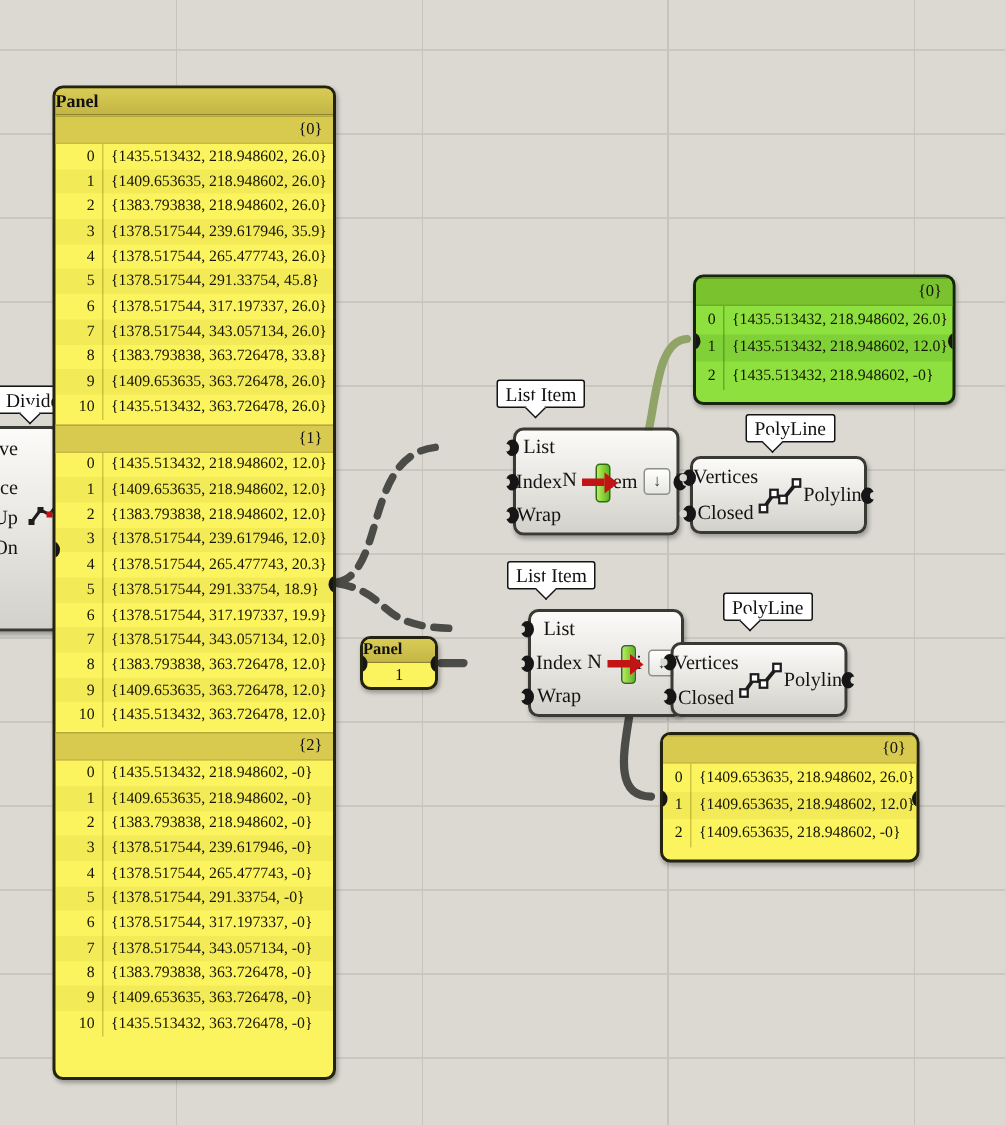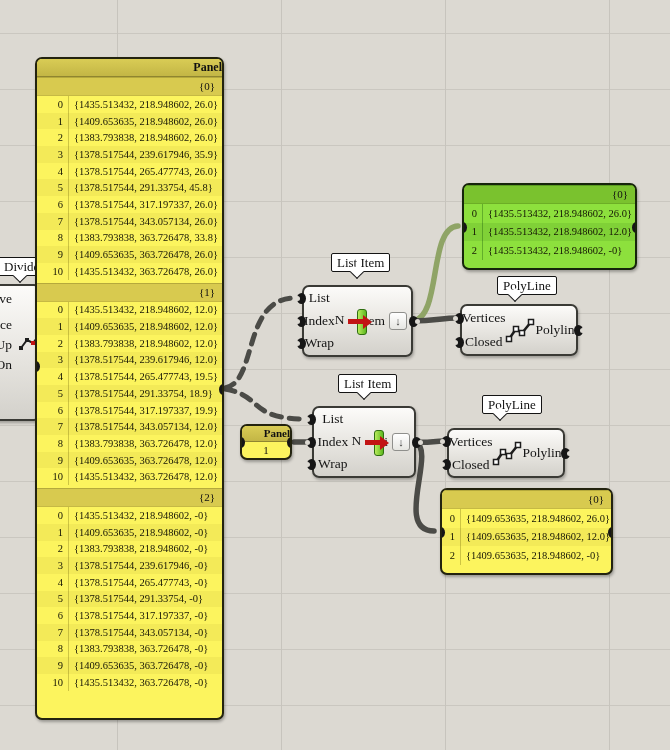--- a/index.html
+++ b/index.html
@@ -28,21 +28,21 @@
   
   .tag{position:absolute;z-index:2;background:#fff;border:1.5px solid #141414;border-radius:2px;
     padding:0 5px;height:17px;line-height:17px;font-size:13px;color:#111;white-space:nowrap;}
   .tag .tail{position:absolute;bottom:-6px;width:9px;height:9px;background:#fff;
     border-right:1.5px solid #141414;border-bottom:1.5px solid #141414;transform:rotate(45deg);}
 
   
   .panel{position:absolute;z-index:3;border:2px solid #23230f;border-radius:7px;
     box-shadow:1px 2px 3px rgba(0,0,0,.3);overflow:hidden;background:#fcf45e;}
   .panel.green{background:#8de03d;border-color:#16250b;}
-  .ptitle{height:17px;line-height:17px;text-align:right;font-weight:bold;font-size:12px;
+  .ptitle{height:17px;line-height:17px;text-align:left;font-weight:bold;font-size:12px;
     background:linear-gradient(#d9cc55,#c3b645);border-bottom:1px solid #8f8530;color:#111;}
   .phead{height:17px;line-height:17px;font-size:11px;text-align:right;padding-right:7px;
     background:#d8ca4f;border-top:1px solid #b5a93c;border-bottom:1px solid #c6b944;color:#111;}
   .panel.green .phead{background:#7ac22e;border-top-color:#5a9a1f;border-bottom-color:#6cae26;}
   .psection{margin-bottom:3px;}
   .prow{display:flex;align-items:center;height:16.7px;font-size:10.5px;color:#151505;white-space:nowrap;}
   .prow.odd{background:rgba(100,90,0,.06);}
   .panel.green .prow.odd{background:rgba(0,70,0,.09);}
   .minirows .prow{height:18.5px;}
   .pidx{display:inline-block;width:26px;min-width:26px;text-align:right;padding-right:5px;
@@ -52,21 +52,21 @@
   .panel.green .pidx{border-right-color:rgba(0,60,0,.3);}
 
   #bigpanel{left:35px;top:57px;width:185px;height:659px;}
   #greenpanel{left:462px;top:183px;width:171px;height:83px;}
   #yellowpanel{left:440px;top:488px;width:169px;height:83px;}
   #spanel{left:240px;top:424px;width:48px;height:32px;}
   #spanel .ptitle{height:15px;line-height:15px;font-size:11px;}
   #spanel .pval1{height:17px;line-height:17px;text-align:center;font-size:11px;color:#111;}
 
   
-  .listitem{display:flex;}
+  .listitem{display:flex;margin-left:40px;}
   #li1{left:302px;top:285px;width:107px;height:68px;}
   #li2{left:312px;top:406px;width:100px;height:68px;}
   .li-inputs{width:46px;display:flex;flex-direction:column;}
   .li-inputs .lbl{height:22.7px;line-height:22.7px;text-align:center;}
   .li-mid{width:40px;position:relative;}
   .nlbl{position:absolute;left:0;top:25px;}
   .shift-icon{position:absolute;left:13px;top:11px;width:26px;height:46px;}
   .shift-bar{position:absolute;left:9px;top:11px;width:8px;height:24px;border:1px solid #2f6e10;
     border-radius:3px;background:linear-gradient(90deg,#b9ec5c,#5cb71f);}
   .shift-arrow{position:absolute;left:0;top:21px;width:15px;height:5px;background:#c21414;}
@@ -194,21 +194,21 @@
           <div class="prow">
             <span class="pidx">2</span>
             <span>{1383.793838, 218.948602, 12.0}</span>
           </div>
           <div class="prow odd">
             <span class="pidx">3</span>
             <span>{1378.517544, 239.617946, 12.0}</span>
           </div>
           <div class="prow">
             <span class="pidx">4</span>
-            <span>{1378.517544, 265.477743, 19.5}</span>
+            <span>{1378.517544, 265.477743, 20.3}</span>
           </div>
           <div class="prow odd">
             <span class="pidx">5</span>
             <span>{1378.517544, 291.33754, 18.9}</span>
           </div>
           <div class="prow">
             <span class="pidx">6</span>
             <span>{1378.517544, 317.197337, 19.9}</span>
           </div>
           <div class="prow odd">

